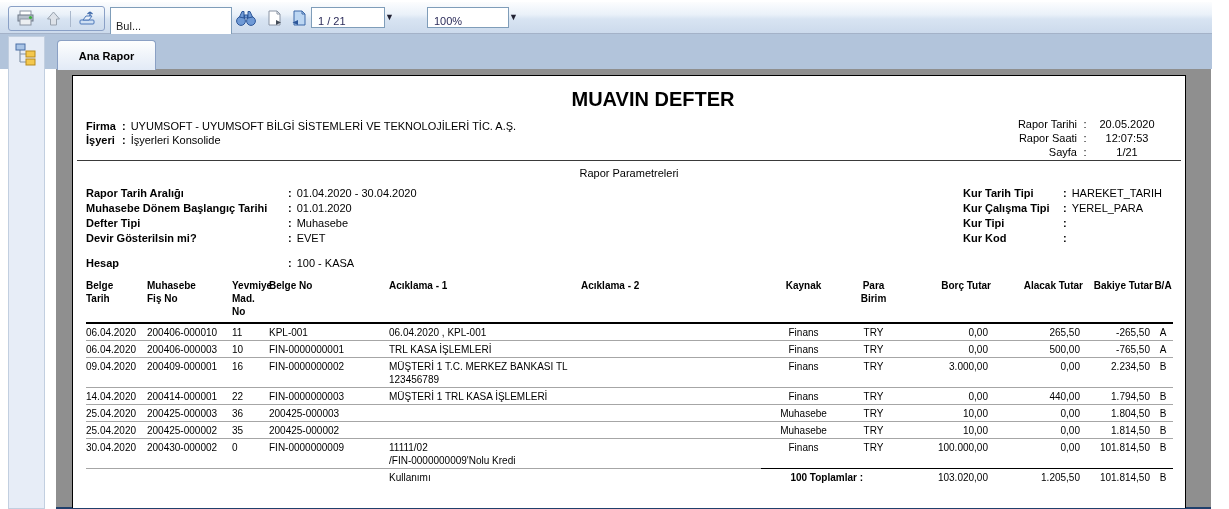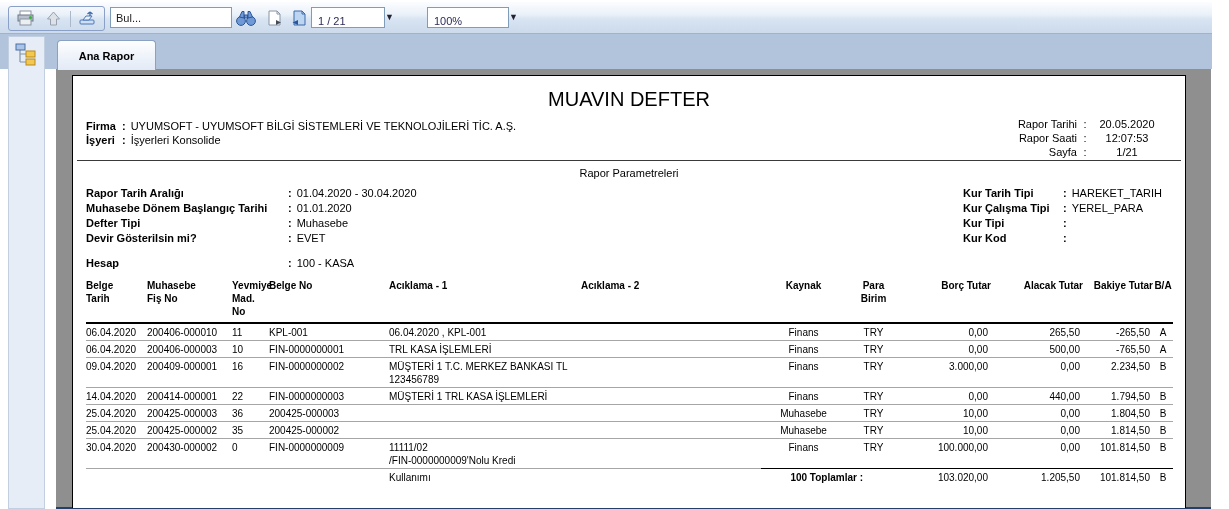--- a/index.html
+++ b/index.html
@@ -8,21 +8,21 @@
 
   
   .toolbar{position:absolute;left:0;top:2px;width:1212px;height:31px;
     background:linear-gradient(180deg,#fcfdfe 0%,#eaf1f9 40%,#d8e4f2 55%,#ccdaec 100%);
     border-bottom:1px solid #a4b2c8;}
   .btn-group{position:absolute;left:8px;top:4px;width:95px;height:23px;border:1px solid #8aa0c6;
     border-radius:3px;display:flex;align-items:center;justify-content:space-evenly;}
   .tb-btn{width:24px;height:21px;display:flex;align-items:center;justify-content:center;cursor:default;}
   .vsep{width:1px;height:16px;background:#aab8cc;}
   .find-input{position:absolute;left:110px;top:5px;width:110px;height:19px;border:1px solid #7f9db9;
-    font:11px "Liberation Sans",sans-serif;padding:0 5px;color:#222;box-sizing:content-box;}
+    font:11px "Liberation Sans",sans-serif;padding:8px 5px;color:#222;box-sizing:content-box;}
   .bino-btn{position:absolute;left:234px;top:5px;}
   .pg-next{position:absolute;left:263px;top:5px;}
   .pg-prev{position:absolute;left:287px;top:5px;}
   .combo{position:absolute;top:5px;height:19px;background:#fff;border:1px solid #7f9db9;
     display:flex;align-items:flex-end;padding-left:6px;color:#2c2c5a;}
   .combo-page{left:311px;width:66px;}
   .combo-zoom{left:427px;width:74px;}
   .drop{position:absolute;top:7px;width:15px;height:16px;display:flex;align-items:center;
     justify-content:center;color:#223;font-size:9px;cursor:default;}
   .drop-page{left:382px;}
@@ -38,21 +38,21 @@
     border:1px solid #8aa0c4;border-bottom:none;border-radius:4px 4px 0 0;
     display:flex;align-items:center;justify-content:center;font-weight:bold;}
 
   
   .viewport{position:absolute;left:56px;top:69px;width:1155px;height:438px;background:#8f8f8f;
     border-bottom:2px solid #21406c;}
   .page{position:absolute;left:16px;top:6px;width:1112px;height:432px;background:#fff;
     border:1px solid #000;border-bottom:none;}
 
   .rtitle{position:absolute;top:12px;left:0;width:100%;text-align:center;
-    font-size:20px;font-weight:normal;}
+    font-size:20px;font-weight:bold;padding-left:24px;}
   .company{position:absolute;left:13px;top:43px;line-height:14px;}
   .lab{display:inline-block;font-weight:bold;}
   .lab-w{width:36px;}
   .bcolon{font-weight:bold;margin-right:5px;}
   .info{position:absolute;right:24px;top:41px;line-height:14px;}
   .info-row{display:flex;}
   .ilabel{width:80px;text-align:right;}
   .icolon{width:16px;text-align:center;}
   .ival{width:68px;text-align:center;}
 

